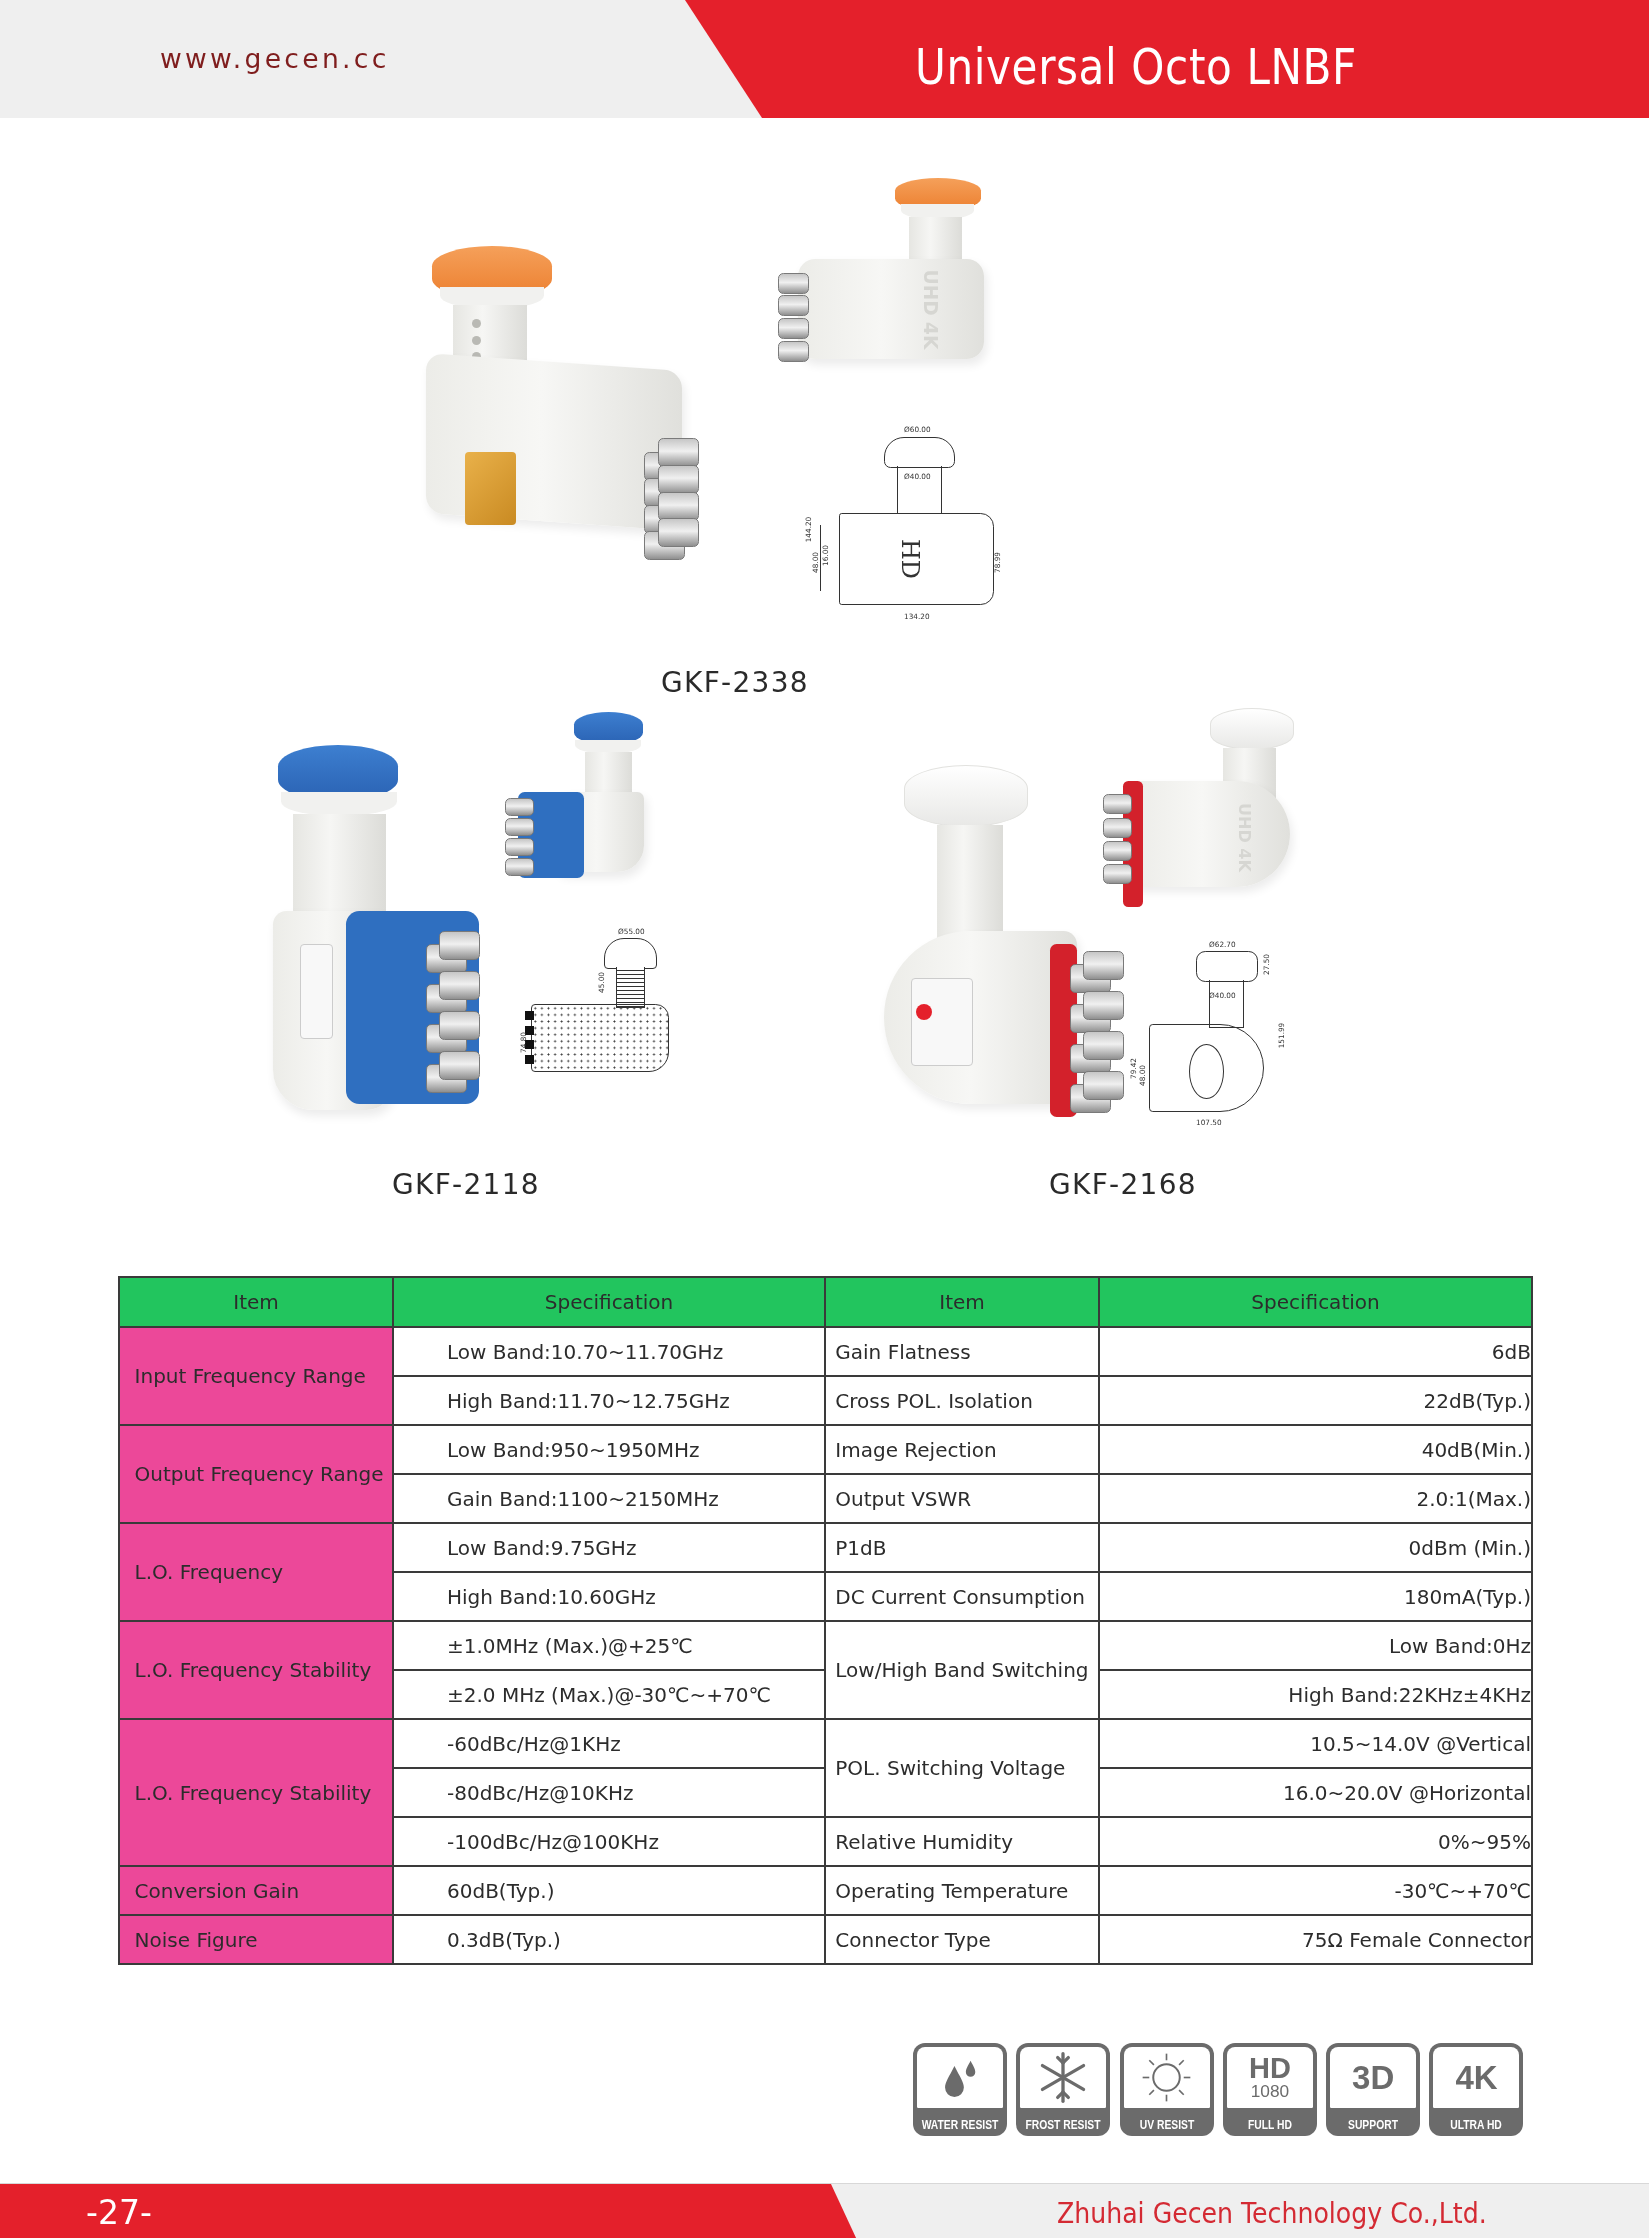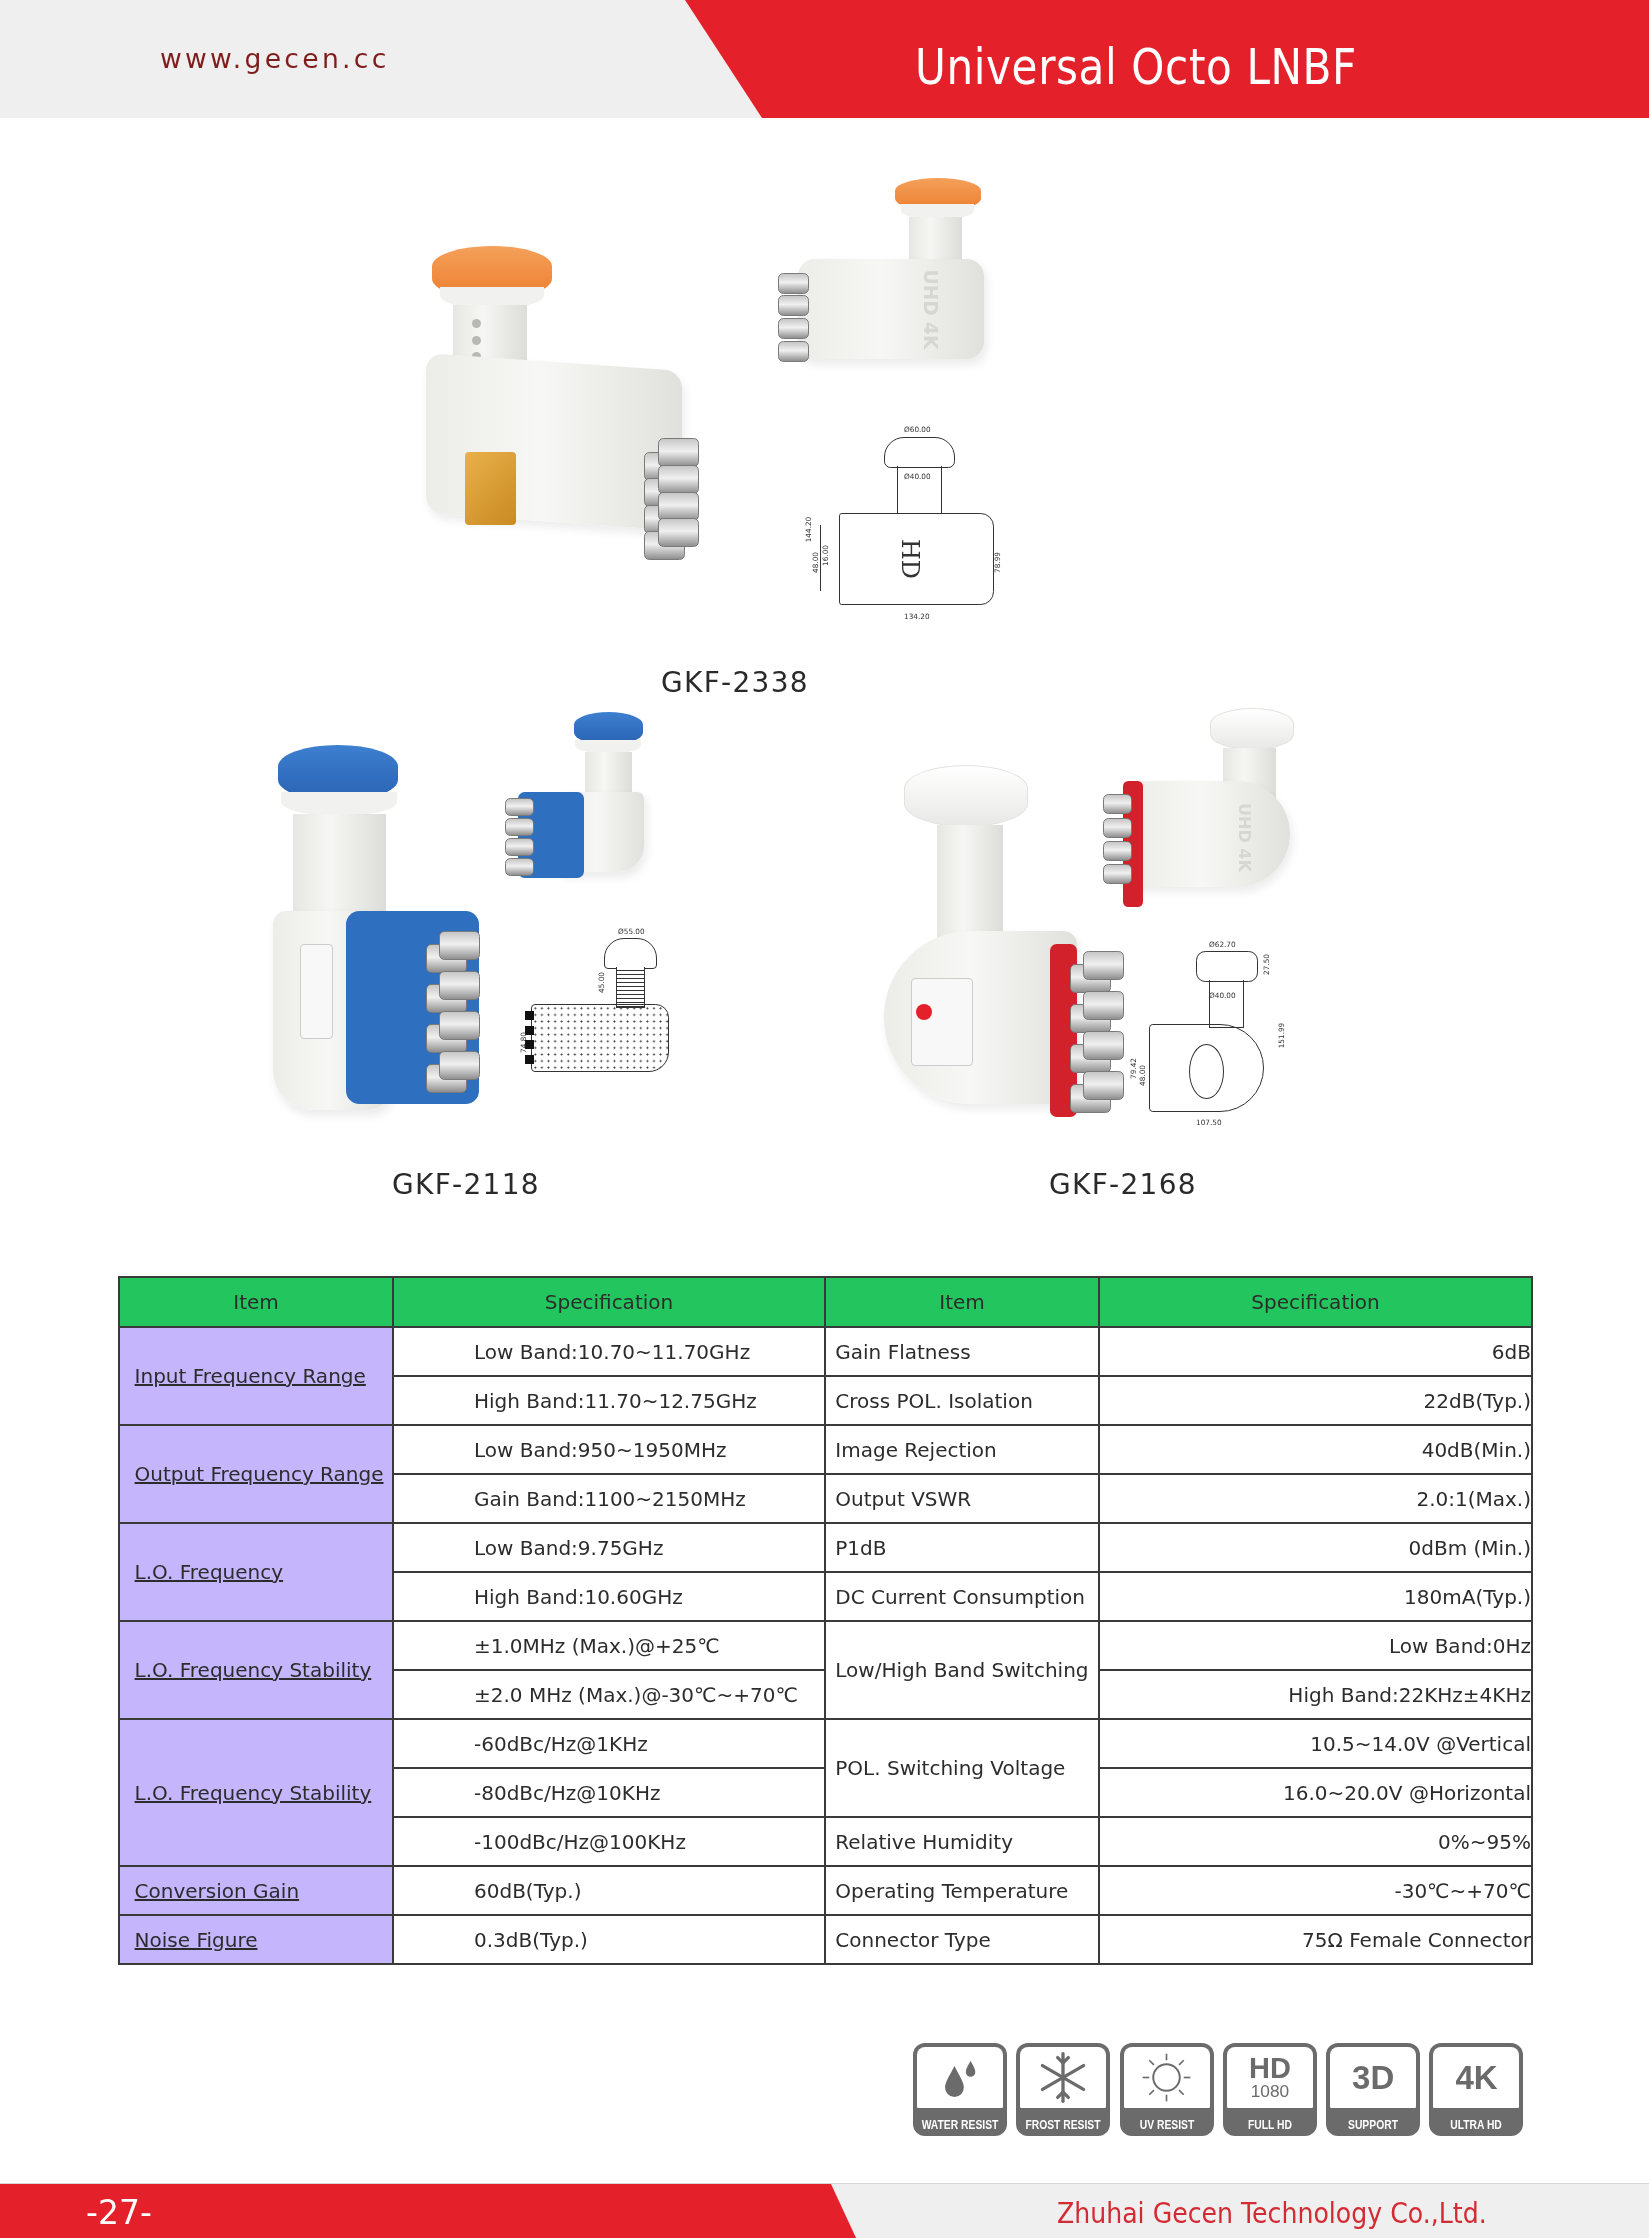--- a/index.html
+++ b/index.html
@@ -47,22 +47,22 @@
   .spec-table {
     position: absolute; left: 118px; top: 1276px; width: 1412px;
     border-collapse: collapse; table-layout: fixed;
   }
   .spec-table td, .spec-table th {
     border: 2px solid #3a3a3a; height: 47px; font-weight: normal;
     font-size: 20px; color: #2c2c2c; padding: 0; vertical-align: middle;
     font-family: "DejaVu Sans", sans-serif;
   }
   .spec-table th { background: #22c55e; text-align: center; height: 48px; }
-  .spec-table td.item-l { background: #c4b5fd; padding-left: 14.6px; text-decoration: underline; }
-  .spec-table td.val { padding-left: 80px; margin-top: 20px; }
+  .spec-table td.item-l { background: #ec4899; padding-left: 14.6px; }
+  .spec-table td.val { padding-left: 53px; margin-top: 20px; }
   .spec-table td.item-r { padding-left: 9.3px; }
   .spec-table td.val-r { padding-left: 93px; text-align: right; }
 
   
   .badges { position: absolute; left: 913px; top: 2043px; display: flex; gap: 9.3px; }
   .badge {
     width: 94px; height: 93px; border-radius: 12px; background: #6b6b6b;
     position: relative; box-sizing: border-box; padding: 4px;
   }
   .badge-inner {

